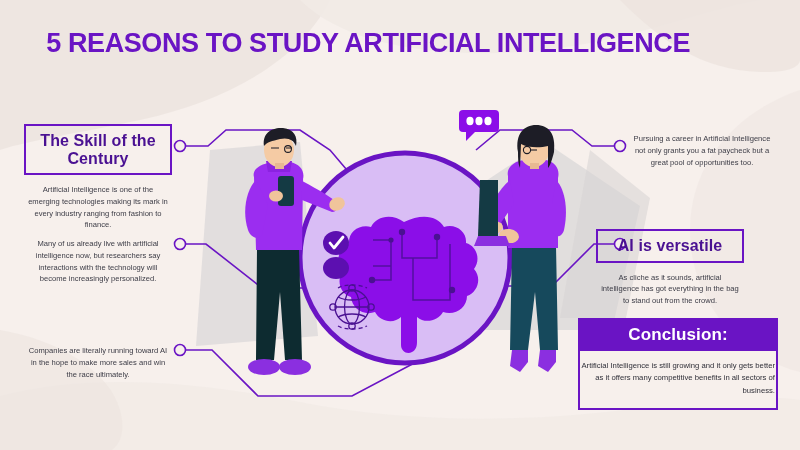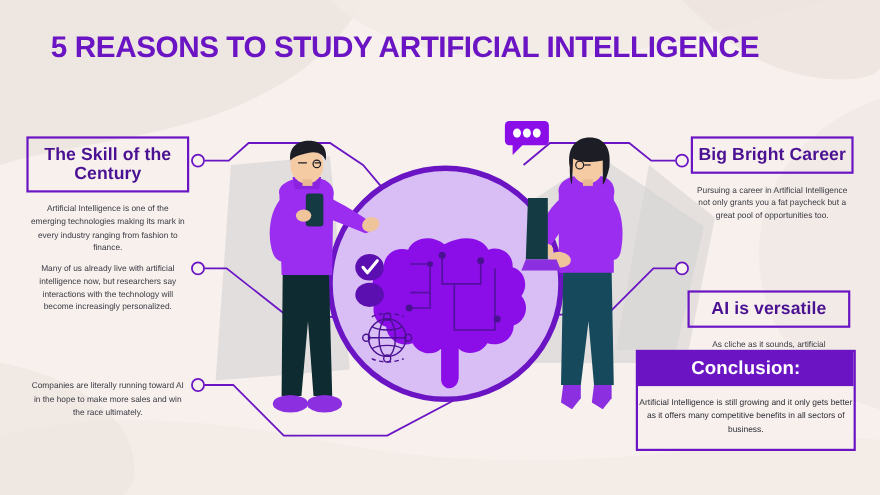--- a/index.html
+++ b/index.html
@@ -45,21 +45,21 @@
     line-height:1.55;
     color:#3c3c46;
     text-align:center;
     padding:0 4px;
   }
 
   .c-skill    { left:24px;  top:124px; width:148px; }
   .c-every    { left:24px;  top:229px; width:148px; }
   .c-data     { left:24px;  top:336px; width:148px; }
   .c-career   { left:628px; top:124px; width:148px; }
-  .c-versat   { left:625px; top:229px; width:148px;margin-top:35px; }
+  .c-versat   { left:596px; top:229px; width:148px; }
 
   
   .conclusion {
     position:absolute;
     left:578px; top:318px;
     width:200px;
     border:2px solid #6a14c4;
     background:#f7f0ec;
   }
   .conclusion .ctitle {
@@ -69,21 +69,21 @@
     font-weight:bold;
     padding:5px 10px 6px;
     letter-spacing:0.1px;
     text-align:center;
   }
   .conclusion .cbody {
     font-size:7.7px;
     line-height:1.62;
     color:#2f2f38;
     padding:9px 1px 11px;
-    text-align:center;
+    text-align:right;
   }
 
   
   svg.overlay { position:absolute; left:0; top:0; width:800px; height:450px; }
 </style>
 </head>
 <body>
 
 <div id="stage">
 
@@ -254,21 +254,20 @@
 
   <div class="callout c-every">
     <div class="body">Many of us already live with artificial intelligence now, but researchers say interactions with the technology will become increasingly personalized.</div>
   </div>
 
   <div class="callout c-data">
     <div class="body">Companies are literally running toward AI in the hope to make more sales and win the race ultimately.</div>
   </div>
 
   <div class="callout c-career">
-    <div class="hdr">Big Bright Career</div>
     <div class="body">Pursuing a career in Artificial Intelligence not only grants you a fat paycheck but a great pool of opportunities too.</div>
   </div>
 
   <div class="callout c-versat">
     <div class="hdr">AI is versatile</div>
     <div class="body">As cliche as it sounds, artificial intelligence has got everything in the bag to stand out from the crowd.</div>
   </div>
 
   <div class="conclusion">
     <div class="ctitle">Conclusion:</div>

